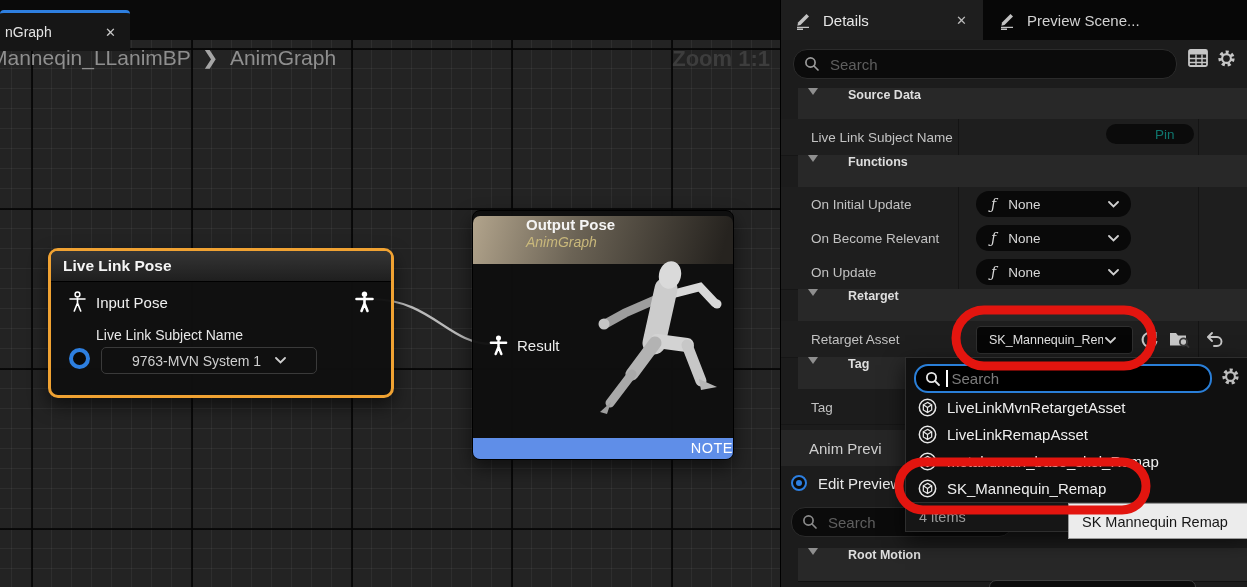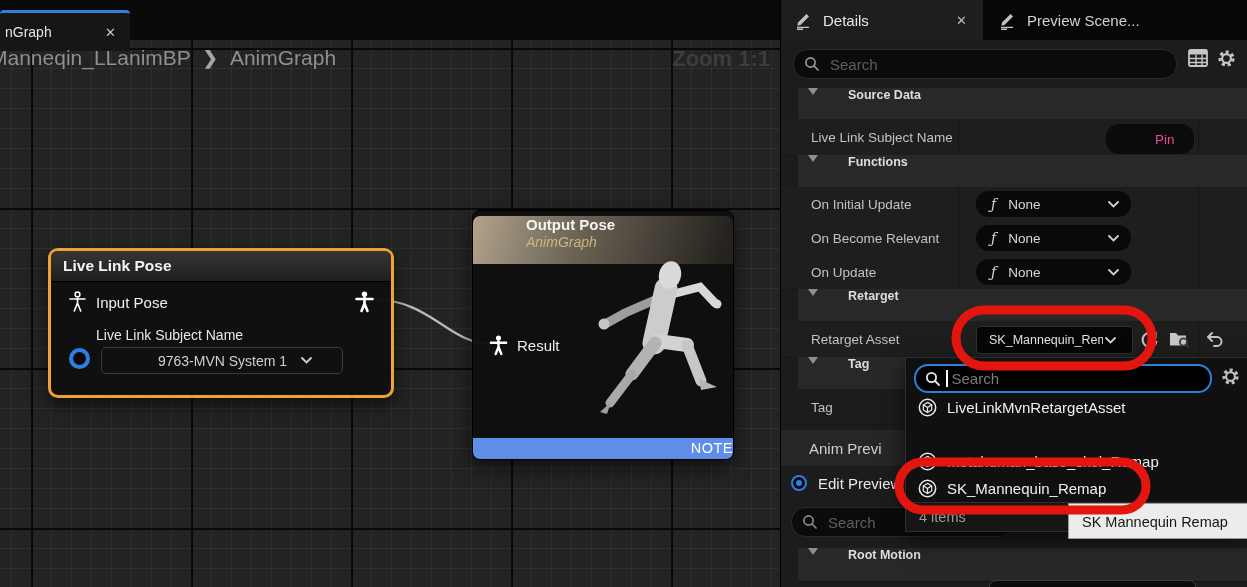--- a/index.html
+++ b/index.html
@@ -35,21 +35,21 @@
     border:3px solid #f0a232;}
   .node-livelink .hdr{height:30px;background:linear-gradient(#353535,#1f1f1f);
     border-radius:6px 6px 0 0;display:flex;align-items:center;border-bottom:1px solid #000;}
   .node-livelink .hdr span{margin-left:12px;color:#f5f5f5;font-weight:bold;font-size:15.5px;}
   .ll-inpose{position:absolute;left:16px;top:40px;display:flex;align-items:center;gap:8px;
     color:#f0f0f0;font-size:15px;}
   .ll-outpin{position:absolute;left:303px;top:40px;}
   .ll-subject-label{position:absolute;left:45px;top:76px;color:#e8e8e8;font-size:14px;}
   .ll-dropdown{position:absolute;left:50px;top:96px;width:214px;height:25px;background:#101010;
     border:1px solid #3a3a3a;border-radius:5px;display:flex;align-items:center;
-    justify-content:center;color:#cfcfcf;font-size:14px;gap:14px;cursor:pointer;padding-left:26px;}
+    justify-content:center;color:#cfcfcf;font-size:14px;gap:14px;cursor:pointer;}
   .ll-bluepin{position:absolute;left:18px;top:97px;width:13px;height:13px;border-radius:50%;
     border:4px solid #2d7fe0;background:#0a0a0a;}
 
   .node-output{left:472px;top:210px;width:260px;height:248px;background:rgba(15,15,15,.96);
     border:1px solid #000;border-radius:8px;}
   .node-output .hdr{height:48px;border-radius:7px 7px 0 0;
     background:linear-gradient(105deg,#b2a48c 0%,#6b6355 40%,#26231f 95%);padding-left:40px;}
   .node-output .hdr .t{display:block;margin:5px 0 0 13px;color:#f4f4f4;font-weight:bold;font-size:15px;}
   .node-output .hdr .s{display:block;margin:1px 0 0 13px;color:#c9b87b;font-style:italic;font-size:14px;}
   .out-result{position:absolute;left:16px;top:124px;display:flex;align-items:center;gap:9px;
@@ -80,22 +80,22 @@
   .tri{width:0;height:0;border-left:5.5px solid transparent;border-right:5.5px solid transparent;
     border-top:7px solid #8f8f8f;margin-left:10px;}
   .row{position:absolute;left:0;width:467px;background:#1e1e1e;border-bottom:1px solid #161616;}
   .row .lbl{position:absolute;left:30px;top:50%;transform:translateY(-50%);
     color:#c2c2c2;font-size:13.5px;white-space:nowrap;}
   .vdiv{position:absolute;top:0;width:1px;height:100%;background:#141414;}
   .fn-drop{position:absolute;left:195px;top:4px;width:155px;height:26px;background:#090909;
     border-radius:13px;display:flex;align-items:center;color:#d8d8d8;font-size:13.5px;cursor:pointer;}
   .fn-drop .f{font-style:italic;font-family:"DejaVu Serif",serif;margin:0 12px 0 15px;font-size:14px;}
   .fn-drop .chev{margin-left:auto;margin-right:12px;}
-  .pin-btn{position:absolute;left:325px;top:5px;width:88px;height:30px;background:#0b0b0b;
-    border-radius:13px;display:flex;align-items:center;color:#ec4899;font-size:13.5px;cursor:pointer;gap:28px;}
+  .pin-btn{position:absolute;left:325px;top:5px;width:88px;height:20px;background:#0b0b0b;
+    border-radius:13px;display:flex;align-items:center;color:#0f766e;font-size:13.5px;cursor:pointer;gap:28px;}
   .pin-pill{width:17px;height:8px;border-radius:4px;background:#2d7fe0;margin:0 9px 0 12px;}
   .asset-drop{position:absolute;left:195px;top:5px;width:155px;height:26px;background:#060606;
     border:1px solid #2f2f2f;border-radius:4px;display:flex;align-items:center;cursor:pointer;}
   .asset-drop .txt{margin-left:12px;width:114px;overflow:hidden;white-space:nowrap;
     color:#e0e0e0;font-size:12.5px;}
   .icon-btn{position:absolute;top:7px;width:22px;height:22px;display:flex;align-items:center;
     justify-content:center;cursor:pointer;}
   .anim-hdr{position:absolute;left:0;top:430px;width:467px;height:36px;background:#262626;
     border-bottom:1px solid #101010;display:flex;align-items:center;}
   .anim-hdr span{margin-left:28px;color:#cfcfcf;font-size:15px;}
@@ -401,20 +401,29 @@
 
     <div class="pick-item" style="top:36px;">
       <span class="ic">
         <svg width="19" height="19" viewBox="0 0 20 20">
             <circle cx="10" cy="10" r="8.6" fill="none" stroke="#e8e8e8" stroke-width="1.6"></circle>
             <path d="M10 4.6 L14.4 7.2 V12.6 L10 15.4 L5.6 12.6 V7.2 Z M5.6 7.2 L10 9.9 L14.4 7.2 M10 9.9 V15.4" fill="none" stroke="#e8e8e8" stroke-width="1.3"></path>
           </svg>
       </span>
       <span>LiveLinkMvnRetargetAsset</span>
     </div>
+    <div class="pick-item" style="top:63px;">
+      <span class="ic">
+        <svg width="19" height="19" viewBox="0 0 20 20">
+            <circle cx="10" cy="10" r="8.6" fill="none" stroke="#e8e8e8" stroke-width="1.6"></circle>
+            <path d="M10 4.6 L14.4 7.2 V12.6 L10 15.4 L5.6 12.6 V7.2 Z M5.6 7.2 L10 9.9 L14.4 7.2 M10 9.9 V15.4" fill="none" stroke="#e8e8e8" stroke-width="1.3"></path>
+          </svg>
+      </span>
+      <span>LiveLinkRemapAsset</span>
+    </div>
     <div class="pick-item" style="top:90px;">
       <span class="ic">
         <svg width="19" height="19" viewBox="0 0 20 20">
             <circle cx="10" cy="10" r="8.6" fill="none" stroke="#e8e8e8" stroke-width="1.6"></circle>
             <path d="M10 4.6 L14.4 7.2 V12.6 L10 15.4 L5.6 12.6 V7.2 Z M5.6 7.2 L10 9.9 L14.4 7.2 M10 9.9 V15.4" fill="none" stroke="#e8e8e8" stroke-width="1.3"></path>
           </svg>
       </span>
       <span>metahuman_base_skel_Remap</span>
     </div>
     <div class="pick-item" style="top:117px;">

